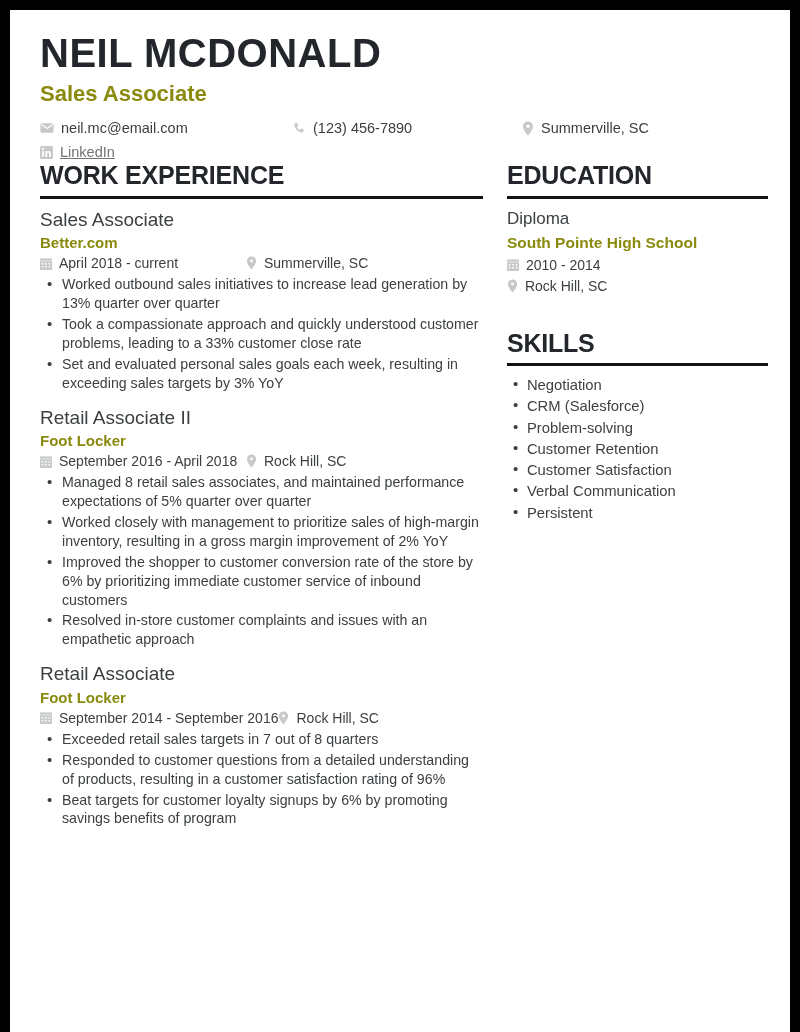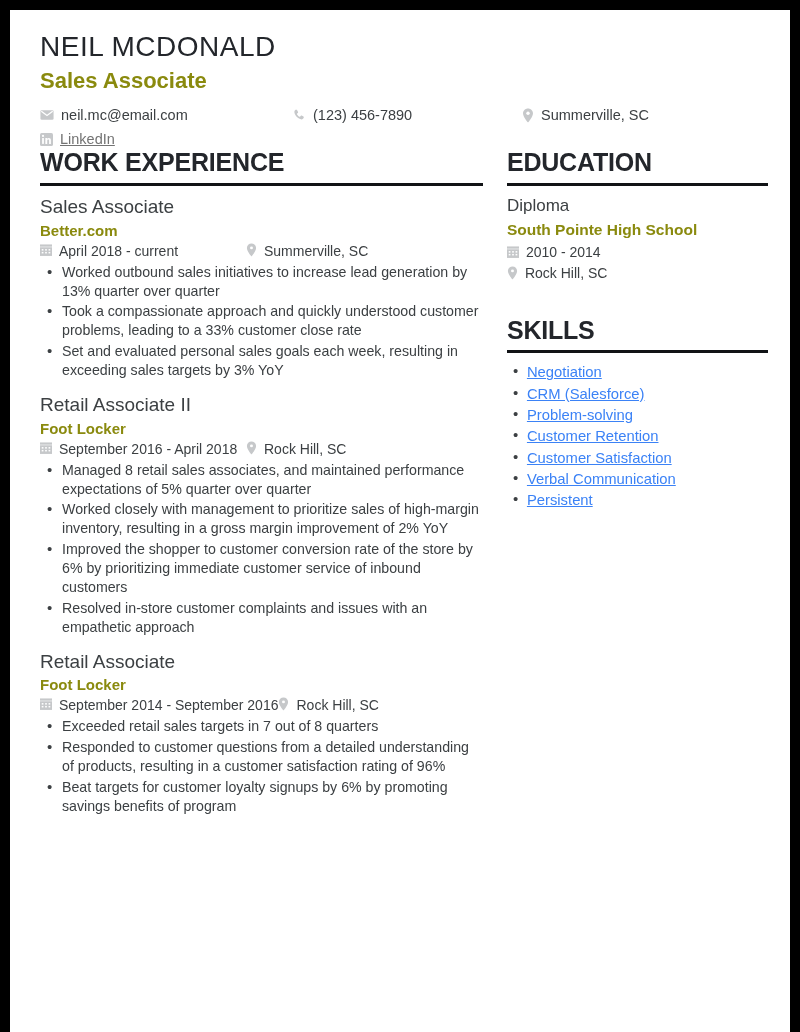--- a/index.html
+++ b/index.html
@@ -17,22 +17,22 @@
     left: 10px;
     top: 10px;
     width: 780px;
     height: 1022px;
     background: #ffffff;
     padding: 22px 22px 0 22px;
   }
 
   
   .name {
-    font-size: 28px;
-    font-weight: normal;
+    font-size: 40px;
+    font-weight: bold;
     letter-spacing: 0.5px;
     color: #23262b;
     line-height: 1.05;
     padding-left: 8px;
   }
   .title {
     font-size: 22px;
     font-weight: bold;
     color: #8a8a0e;
     margin-top: 7px;
@@ -108,21 +108,21 @@
     color: #8a8a0e;
     margin-top: 3px;
   }
   .meta-row {
     display: flex;
     align-items: center;
     margin-top: 4px;
     font-size: 14px;
     color: #3c4043;
   }
-  .meta-item { display: flex; }
+  .meta-item { display: flex; align-items: center; }
   .meta-date { min-width: 206px; }
 
   ul.bullets {
     list-style: none;
     margin-top: 4px;
   }
   ul.bullets li {
     position: relative;
     padding-left: 22px;
     font-size: 14.2px;
@@ -159,23 +159,22 @@
     margin-top: 5px;
   }
 
   .skills-block { margin-top: 36px; }
   ul.skills { list-style: none; margin-top: 3px; }
   ul.skills li {
     position: relative;
     padding-left: 20px;
     font-size: 14.8px;
     line-height: 1.37;
-    color: #3b82f6;
+    color: #404040;
     margin-bottom: 1px;
-    text-decoration: underline;
   }
   ul.skills li::before {
     content: "•";
     position: absolute;
     left: 6px;
     top: -1px;
     font-size: 15px;
     color: #3c4043;
   }
 </style>

